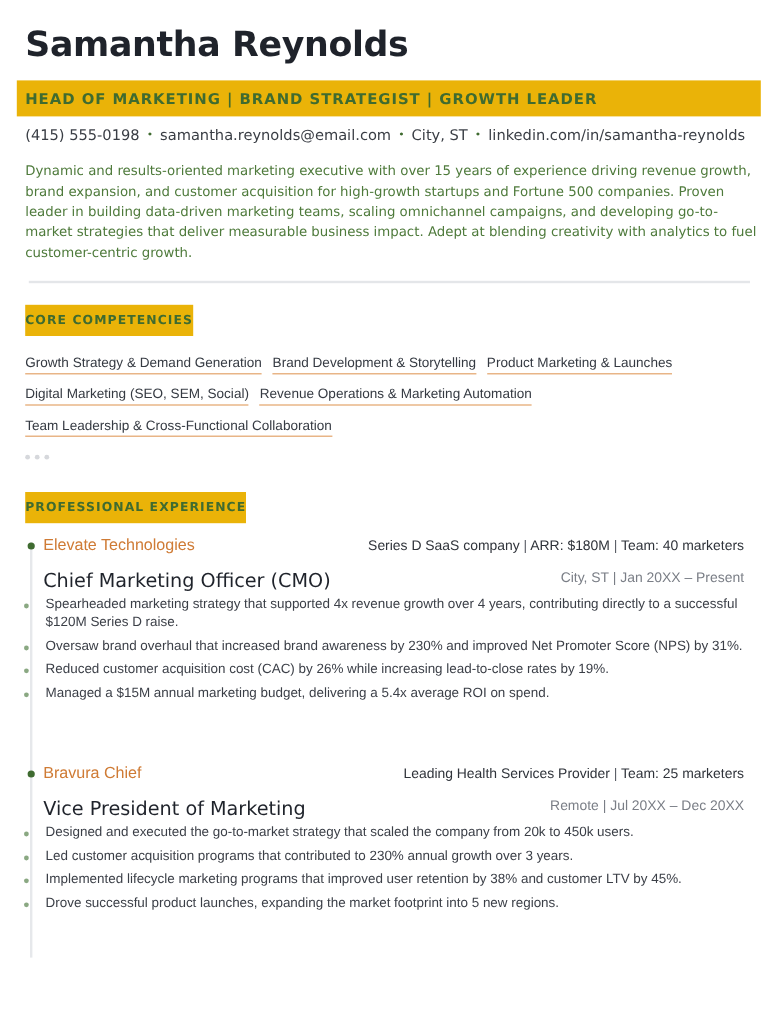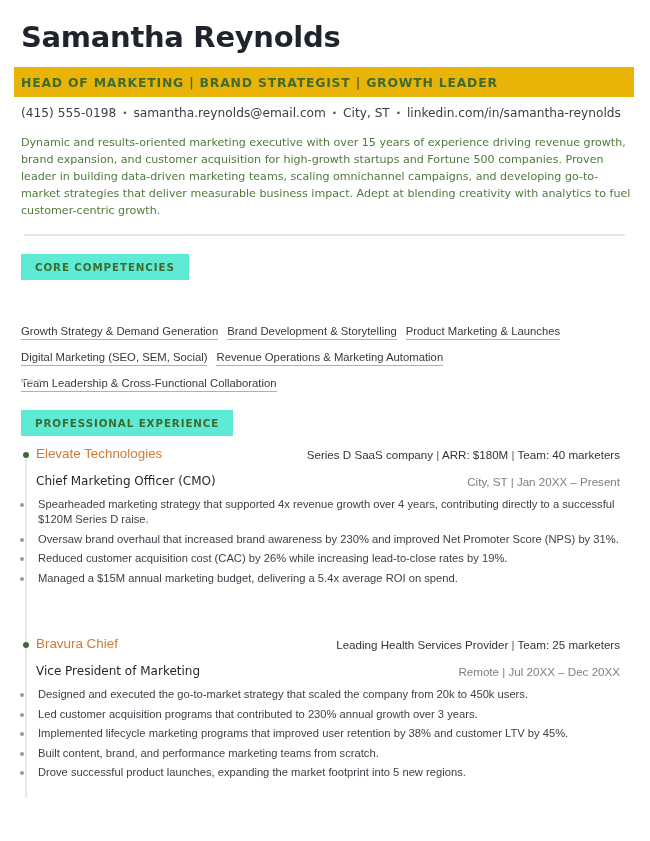--- a/index.html
+++ b/index.html
@@ -29,35 +29,35 @@
   .summary {
     position: absolute; left: 21px; top: 134px; width: 610px;
     font-family: "DejaVu Sans", sans-serif; font-size: 11.1px; line-height: 17px;
     color: #4e7a3b;
   }
   .divider {
     position: absolute; left: 24px; top: 234px; width: 601px; height: 2px; background: #e4e6e9;
   }
 
   .section-label {
-    position: absolute; left: 21px; height: 26px; background: #5eead4;
-    display: flex; align-items: center; padding: 0 14px;
+    position: absolute; left: 21px; height: 26px; background: #eab308;
+    display: flex; align-items: center; padding: 0 0;
   }
   .section-label span {
     font-family: "DejaVu Sans", sans-serif; font-size: 10.3px; font-weight: bold;
     color: #3f6b30; letter-spacing: 0.9px;
   }
   .sec-core { top: 254px; }
   .sec-exp { top: 410px; }
 
   .skills { position: absolute; left: 21px; top: 296px; width: 610px; }
   .skill-row { display: flex; gap: 9px; height: 26px; align-items: flex-start; }
   .skill {
     font-size: 11.3px; color: #353a42; border-bottom: 1.5px solid #e3a46a;
-    padding-bottom: 1px; line-height: 14px; white-space: nowrap; margin-top: 28px;
+    padding-bottom: 1px; line-height: 14px; white-space: nowrap;
   }
   .ellipsis {
     position: absolute; left: 21px; top: 379px; display: flex; gap: 4px;
   }
   .ellipsis i { width: 4px; height: 4px; border-radius: 50%; background: #d6d8dc; display: block; }
 
   .timeline-line {
     position: absolute; left: 25px; top: 452px; width: 2px; height: 346px; background: #e6e8eb;
   }
   .job { position: absolute; left: 0; width: 650px; }
@@ -67,21 +67,21 @@
     position: absolute; left: 23px; top: 6px; width: 6px; height: 6px; border-radius: 50%;
     background: #3f6b30;
   }
   .company {
     position: absolute; left: 36px; top: 0; font-size: 13.4px; color: #cf7b35;
   }
   .company-meta {
     position: absolute; right: 30px; top: 2px; font-size: 11.6px; color: #2f333a; white-space: nowrap;
   }
   .role {
-    position: absolute; left: 36px; top: 28px; font-size: 12px; color: #1f232b;
+    position: absolute; left: 36px; top: 28px; font-size: 16px; color: #1f232b;
     font-family: "DejaVu Sans", sans-serif;
   }
   .role-meta {
     position: absolute; right: 30px; top: 29px; font-size: 11.6px; color: #7a7e86; white-space: nowrap;
   }
   .pipe { color: #7a7e86; }
   .company-meta .pipe { color: #5c6068; }
 
   .bullets { position: absolute; left: 19px; top: 51px; width: 600px; list-style: none; }
   .bullets li {
@@ -182,16 +182,15 @@
   <span class="role">Vice President of Marketing</span>
   <span class="role-meta">
     <span>Remote</span>
     <span class="pipe">|</span>
     <span>Jul 20XX – Dec 20XX</span>
   </span>
   <ul class="bullets">
     <li>Designed and executed the go-to-market strategy that scaled the company from 20k to 450k users.</li>
     <li>Led customer acquisition programs that contributed to 230% annual growth over 3 years.</li>
     <li>Implemented lifecycle marketing programs that improved user retention by 38% and customer LTV by 45%.</li>
-    <li>Built content, brand, and performance marketing teams from scratch.</li>
     <li>Drove successful product launches, expanding the market footprint into 5 new regions.</li>
   </ul>
 </div>
 
 </body></html>

